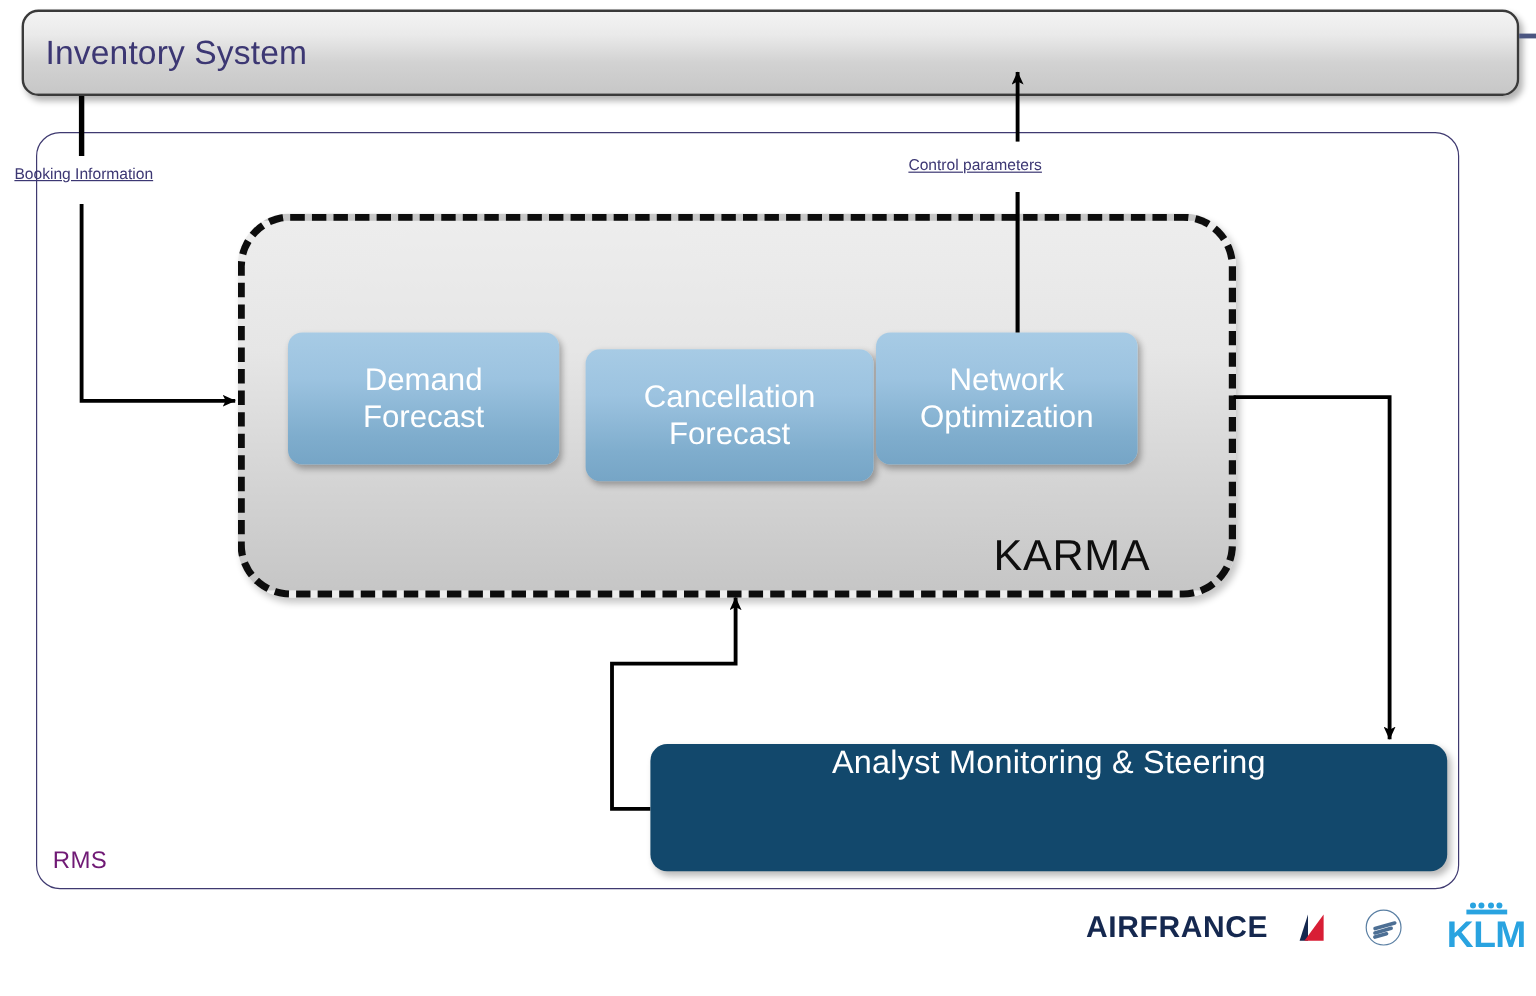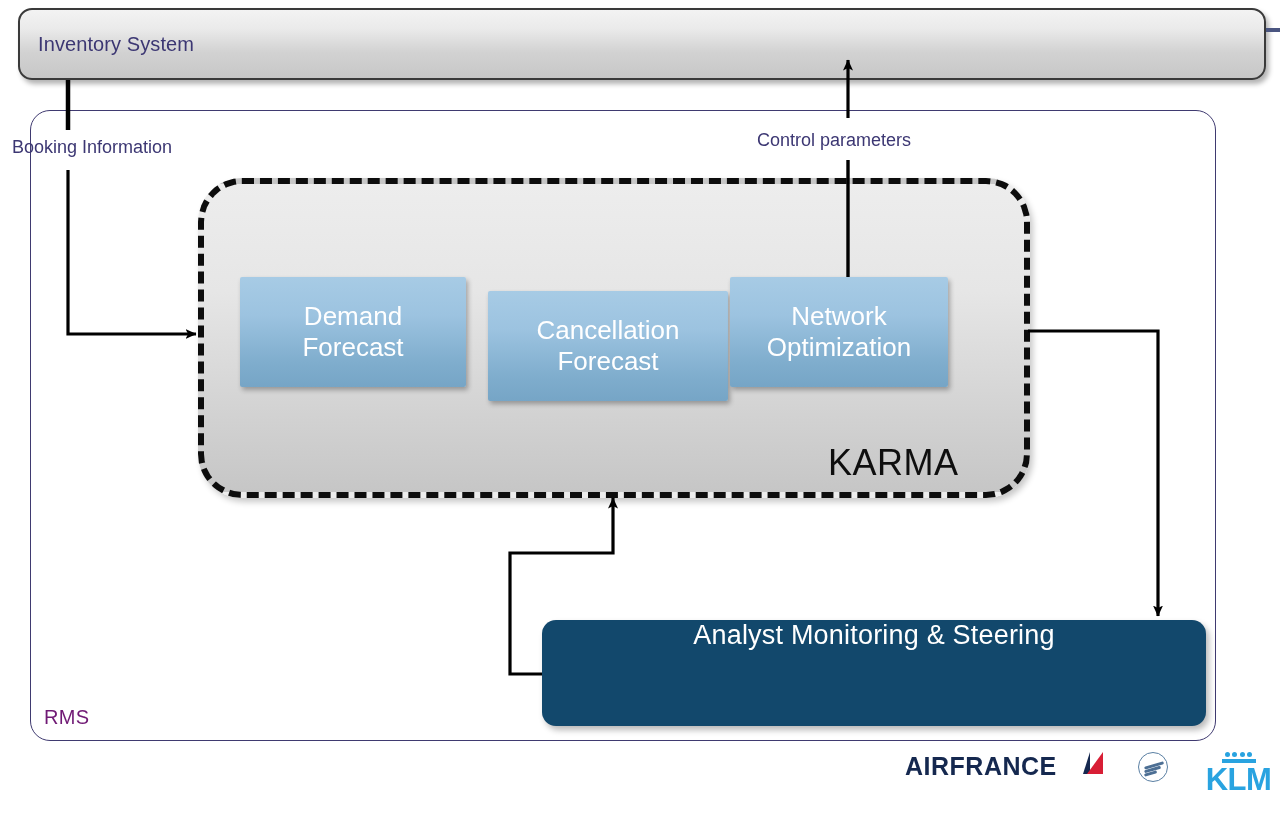--- a/index.html
+++ b/index.html
@@ -30,21 +30,21 @@
     border: 2px solid #3a3a3a;
     border-radius: 14px;
     background: linear-gradient(to bottom,
         #f3f3f3 0%, #eaeaea 28%, #d2d2d2 62%, #c7c7c7 100%);
     box-shadow: 3px 4px 5px rgba(0,0,0,0.30);
     display: flex;
     align-items: center;
   }
   .inventory-label {
     margin-left: 18px;
-    font-size: 20px;
+    font-size: 28px;
     color: #3c3773;
     letter-spacing: 0.1px;
     white-space: nowrap;
   }
   .inventory-stub {
     position: absolute;
     left: 1266px; top: 28px;
     width: 14px; height: 4px;
     background: #4a5580;
   }
@@ -81,43 +81,44 @@
     position: absolute;
     left: 828px; top: 442px;
     font-size: 36px;
     color: #0e0e0e;
     letter-spacing: 0.5px;
   }
 
   
   .module {
     position: absolute;
-    border-radius: 2px;
+    border-radius: 12px;
     background: linear-gradient(to bottom,
         #a7cbe5 0%, #9cc3e0 35%, #7fadcd 78%, #76a5c6 100%);
     box-shadow: 2px 3px 5px rgba(0,0,0,0.30);
     display: flex;
     align-items: center;
     justify-content: center;
     text-align: center;
     color: #ffffff;
     font-size: 26px;
     line-height: 1.18;
     padding: 4px 8px;
   }
   .module-demand      { left: 240px;  top: 277px; width: 226px; height: 110px; }
   .module-cancel      { left: 488px;  top: 291px; width: 240px; height: 110px; }
   .module-network     { left: 730px;  top: 277px; width: 218px; height: 110px; }
 
   
   .edge-label {
     position: absolute;
-    font-size: 18px;
+    font-size: 13px;
     color: #3c3773;
     white-space: nowrap;
+    text-decoration: underline;
   }
   .label-booking { left: 12px;  top: 137px; }
   .label-control { left: 757px; top: 130px; }
 
   
   svg.connectors {
     position: absolute;
     left: 0; top: 0;
     width: 1280px; height: 830px;
     pointer-events: none;
@@ -139,21 +140,21 @@
     font-size: 27px;
     letter-spacing: 0.2px;
   }
 
   
   .logo-wrap {
     position: absolute;
     left: 905px; top: 752px;
     height: 42px;
     display: flex;
-    align-items: flex-start;
+    align-items: center;
     gap: 24px;
   }
   .af-word {
     font-family: "Liberation Sans", sans-serif;
     font-size: 25px;
     font-weight: bold;
     color: #15284f;
     letter-spacing: 0.5px;
   }
   .af-fin {

